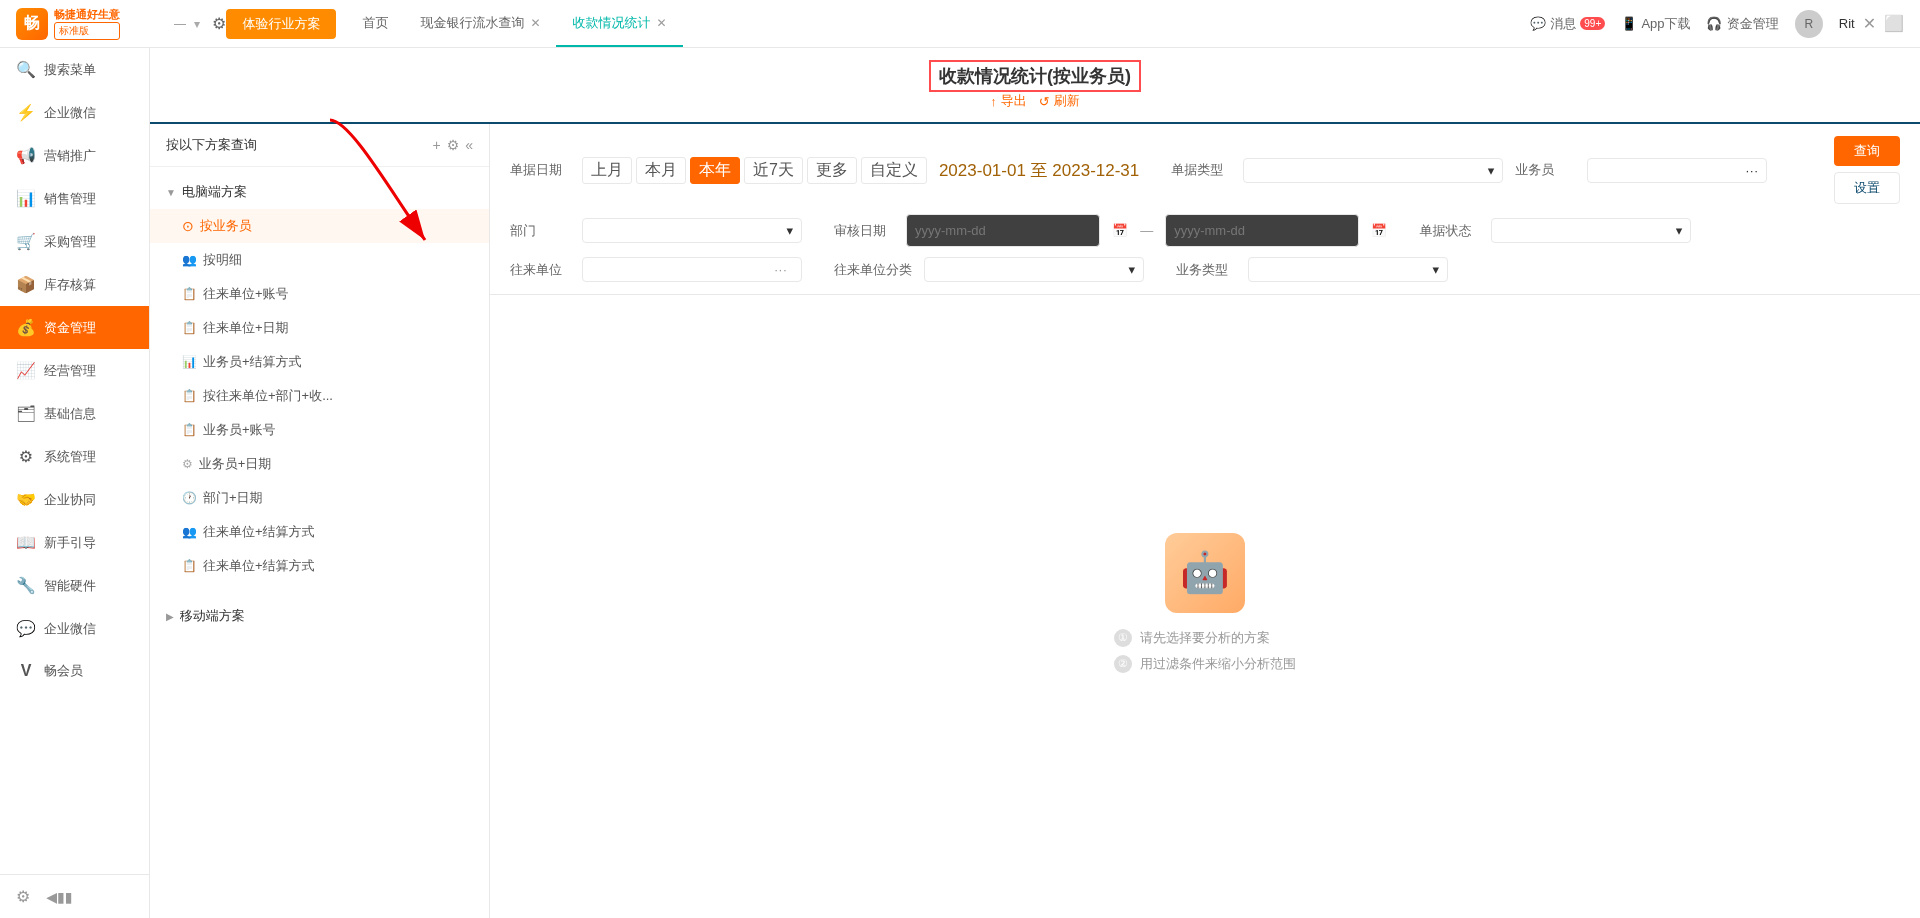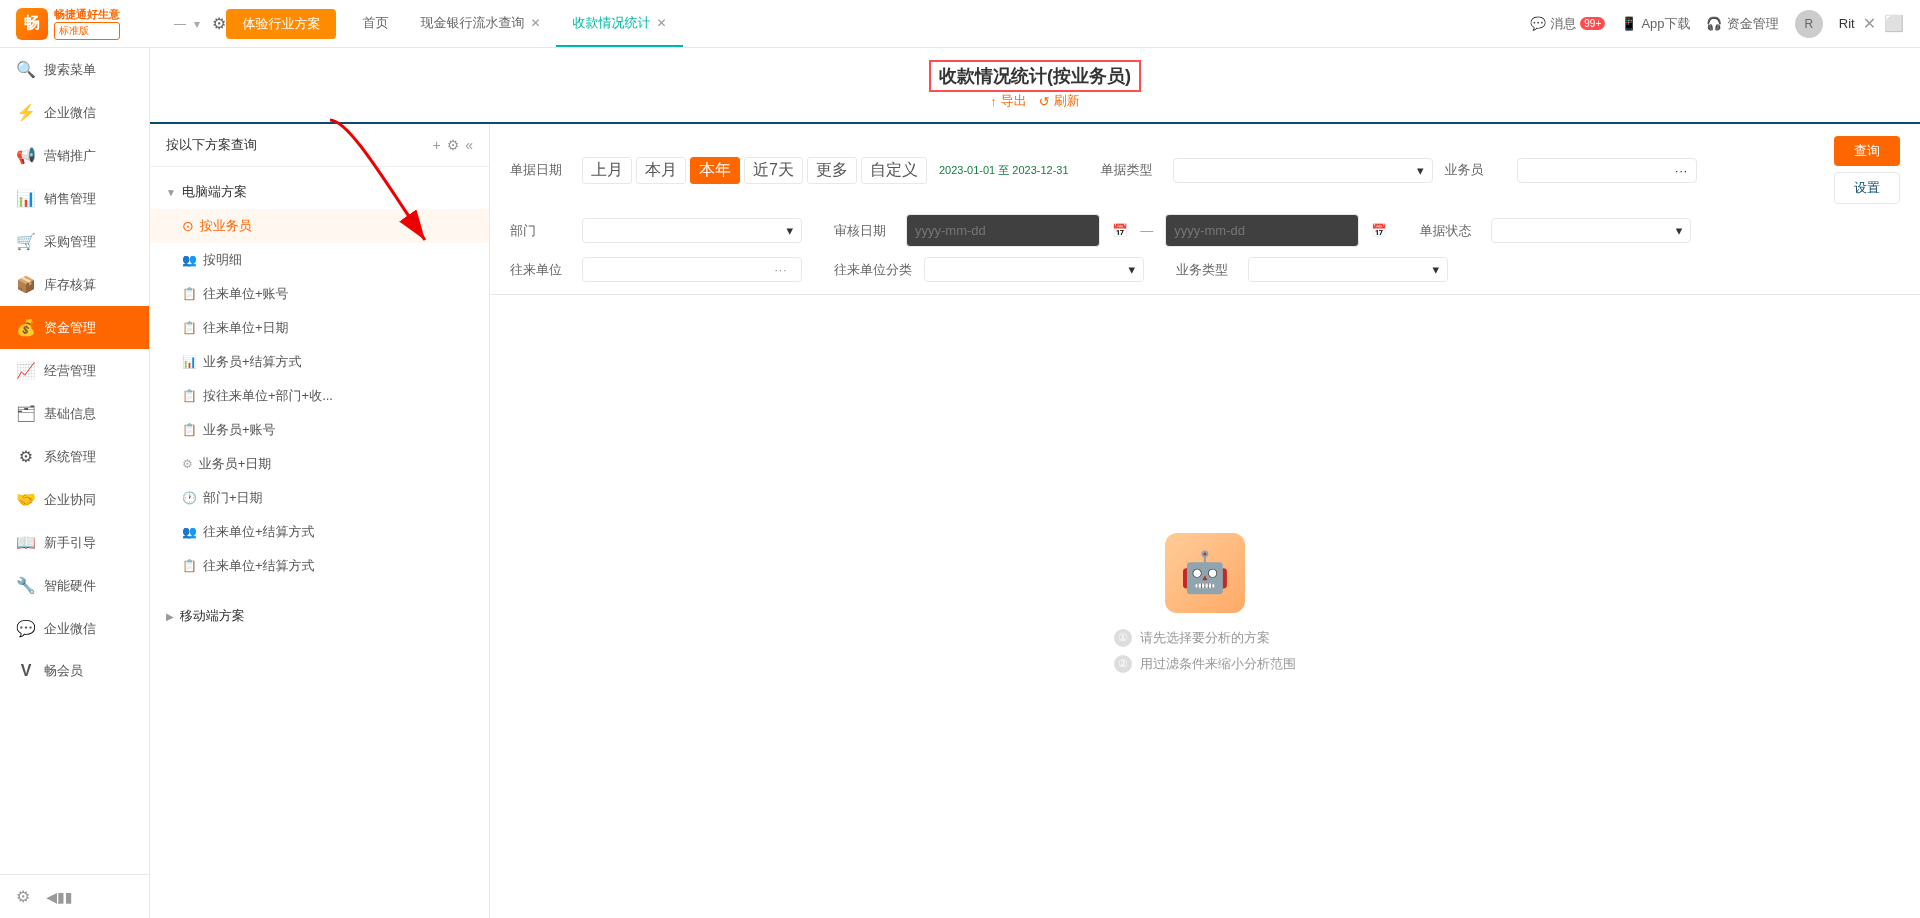--- a/index.html
+++ b/index.html
@@ -223,21 +223,21 @@
       padding: 2px 8px;
       border: 1px solid #e8e8e8;
       border-radius: 3px;
       font-size: 16px;
       cursor: pointer;
       color: #555;
       background: #fff;
     }
     .date-btn.active { background: #ff6600; color: white; border-color: #ff6600; }
     .date-range {
-      color: #15803d; font-size: 11px;
+      color: #a16207; font-size: 17px;
     }
     .filter-select {
       display: flex;
       align-items: center;
       border: 1px solid #e8e8e8;
       border-radius: 4px;
       padding: 4px 8px;
       background: #fff;
       cursor: pointer;
       min-width: 180px;

